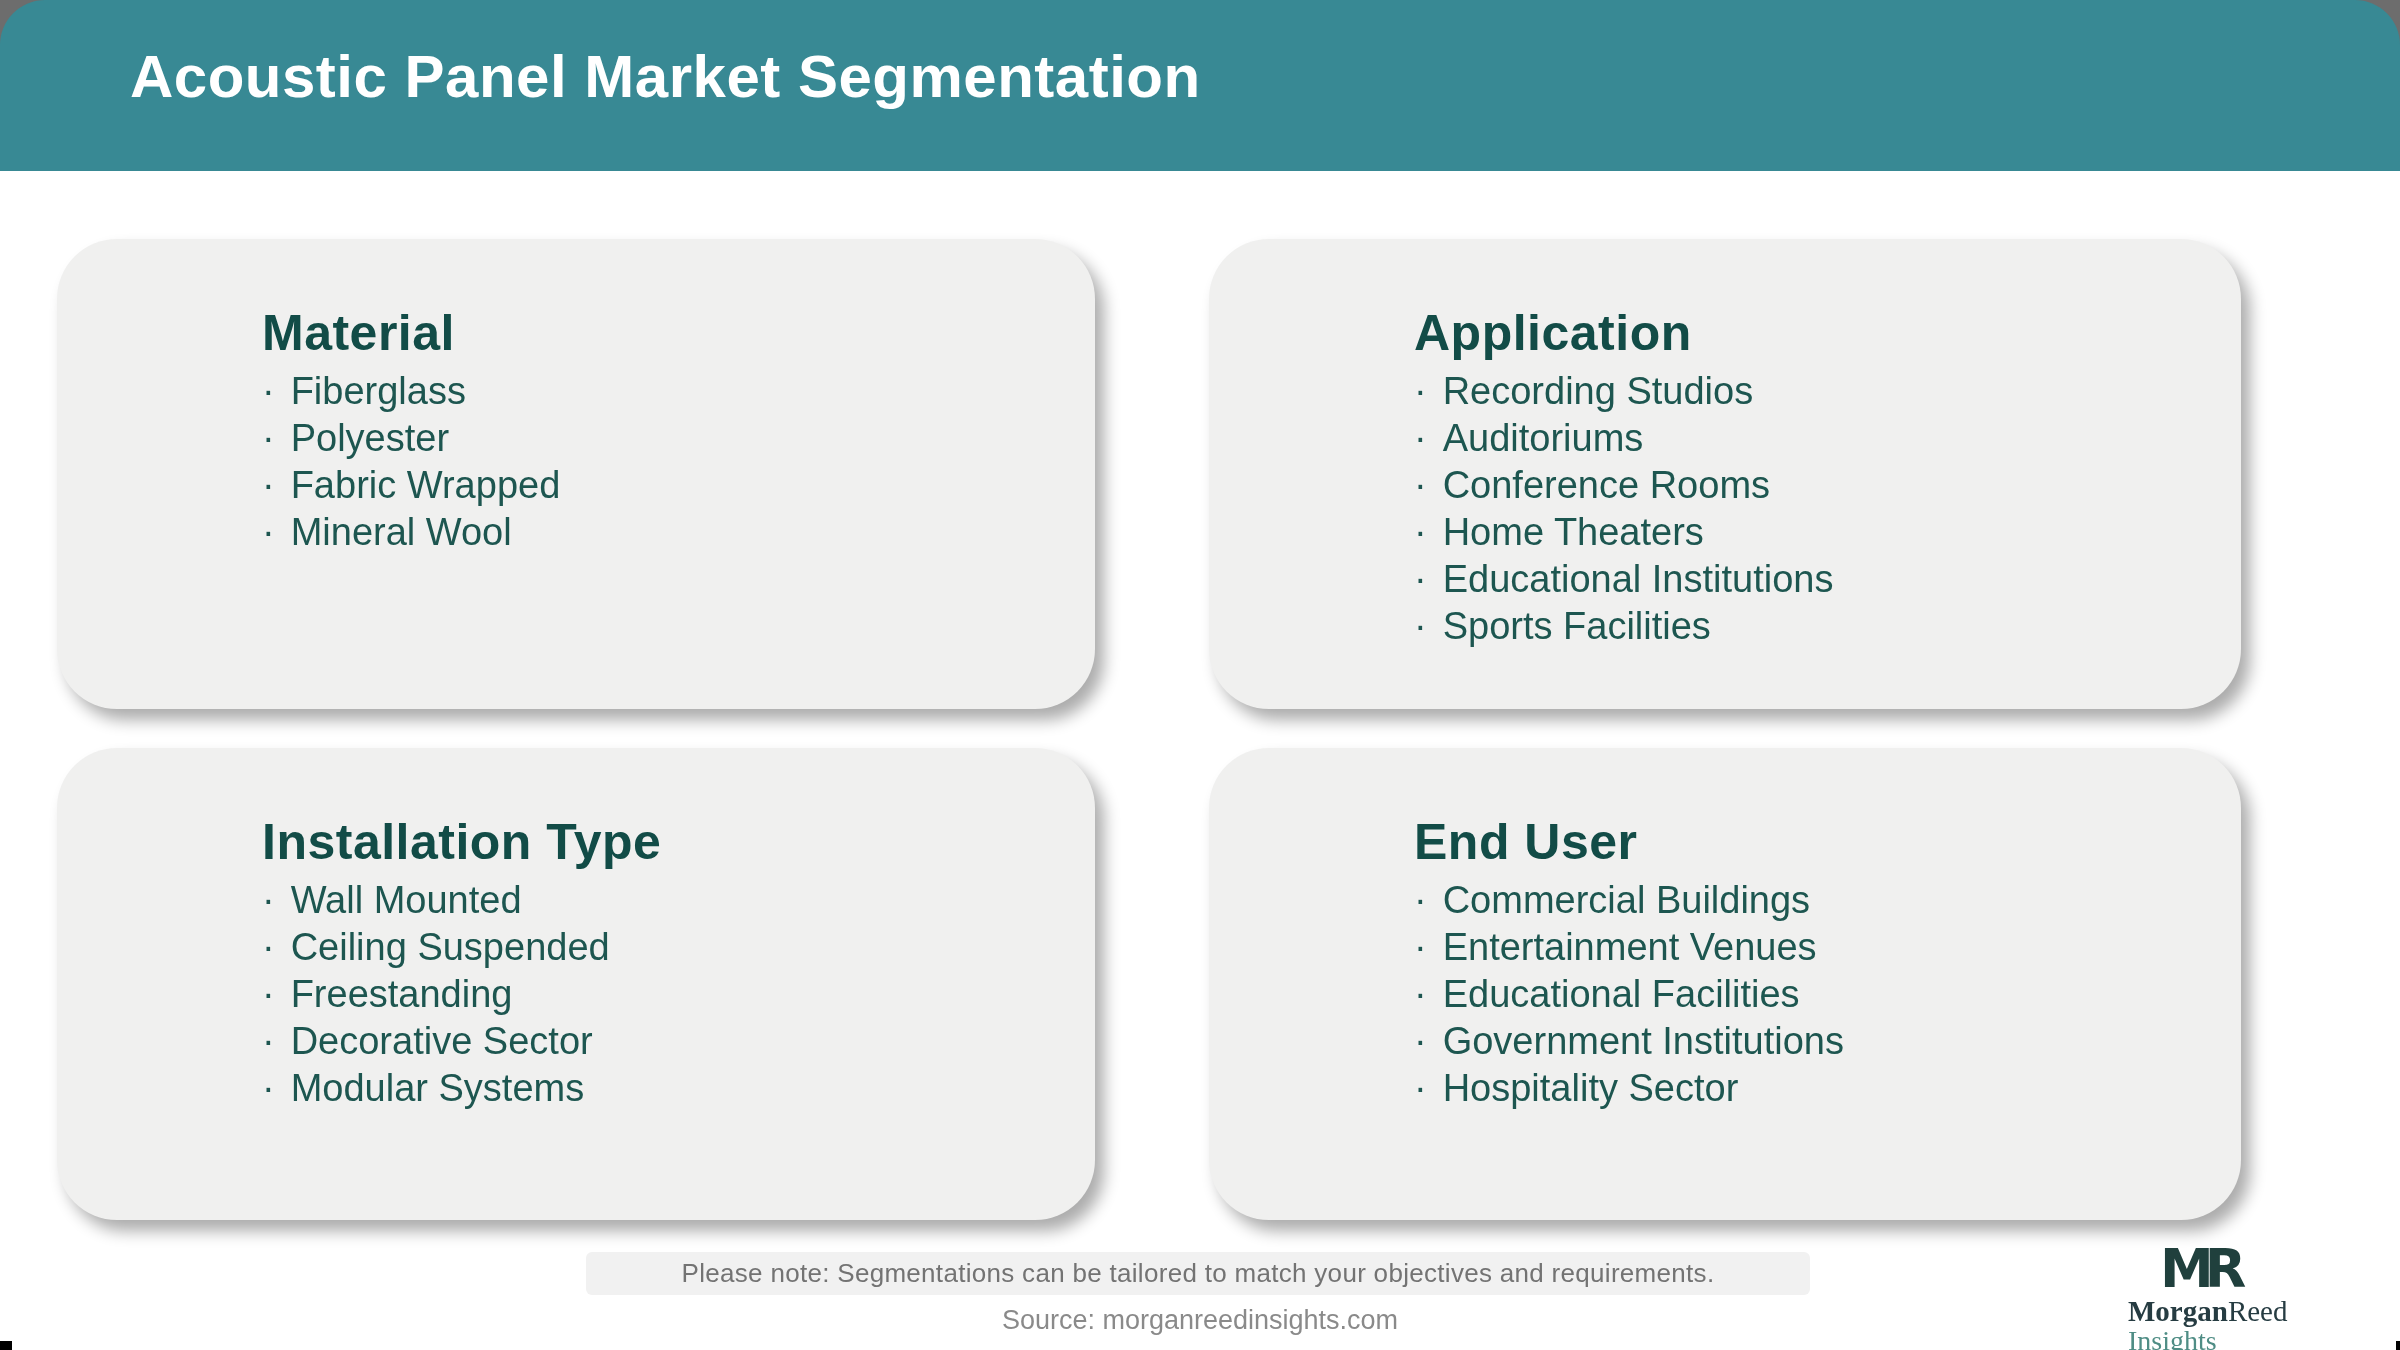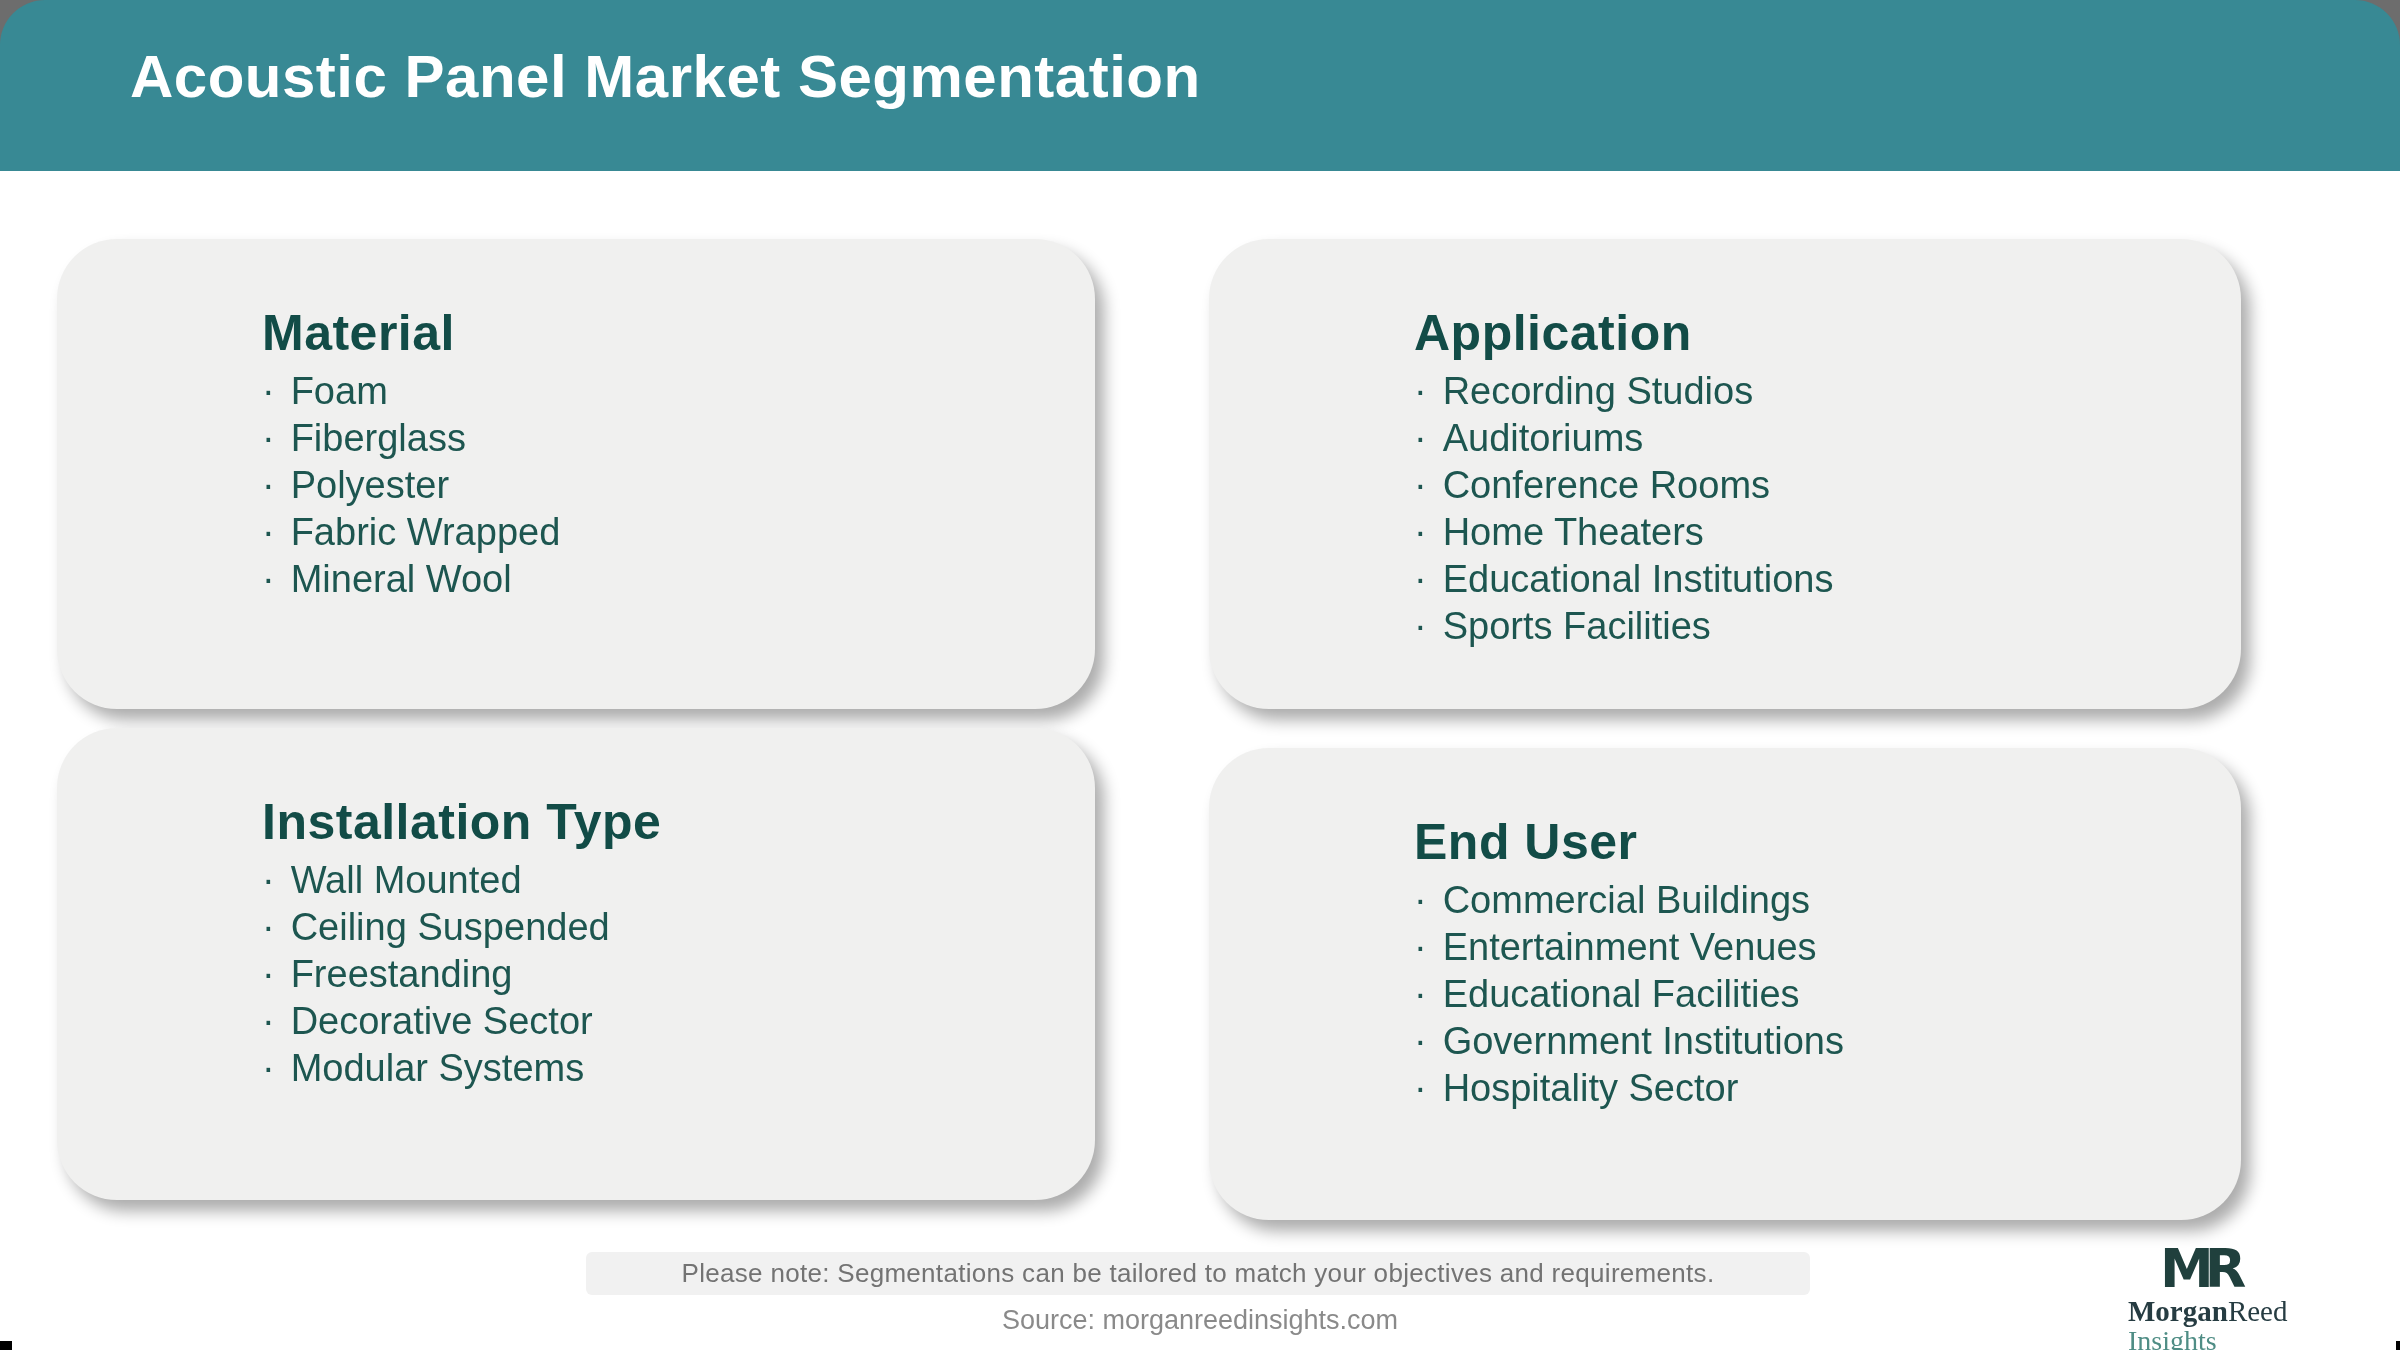--- a/index.html
+++ b/index.html
@@ -44,21 +44,21 @@
   .card {
     position: absolute;
     background: #f0f0ef;
     border-radius: 60px;
     box-shadow: 9px 11px 16px rgba(0,0,0,0.33);
     box-sizing: border-box;
     padding: 69px 40px 0 205px;
   }
   .card-material        { left: 57px;   top: 239px; width: 1038px; height: 470px; }
   .card-application     { left: 1209px; top: 239px; width: 1032px; height: 470px; }
-  .card-installation    { left: 57px;   top: 728px; width: 1038px; height: 472px; }
+  .card-installation    { left: 57px;   top: 748px; width: 1038px; height: 472px; }
   .card-end-user        { left: 1209px; top: 748px; width: 1032px; height: 472px; }
   .card-title {
     margin: 0;
     font-size: 50px;
     line-height: 1.0;
     font-weight: bold;
     color: #124c47;
     letter-spacing: 0.5px;
   }
   .card-list {
@@ -142,21 +142,20 @@
 
   <div class="header-backdrop"></div>
 
   <header class="header-bar">
     <h1 class="page-title">Acoustic Panel Market Segmentation</h1>
   </header>
 
   <section class="card card-material">
     <h2 class="card-title">Material</h2>
     <ul class="card-list">
-      <li><span class="bullet">·</span><span>Foam</span></li>
       <li><span class="bullet">·</span><span>Fiberglass</span></li>
       <li><span class="bullet">·</span><span>Polyester</span></li>
       <li><span class="bullet">·</span><span>Fabric Wrapped</span></li>
       <li><span class="bullet">·</span><span>Mineral Wool</span></li>
     </ul>
   </section>
 
   <section class="card card-application">
     <h2 class="card-title">Application</h2>
     <ul class="card-list">

